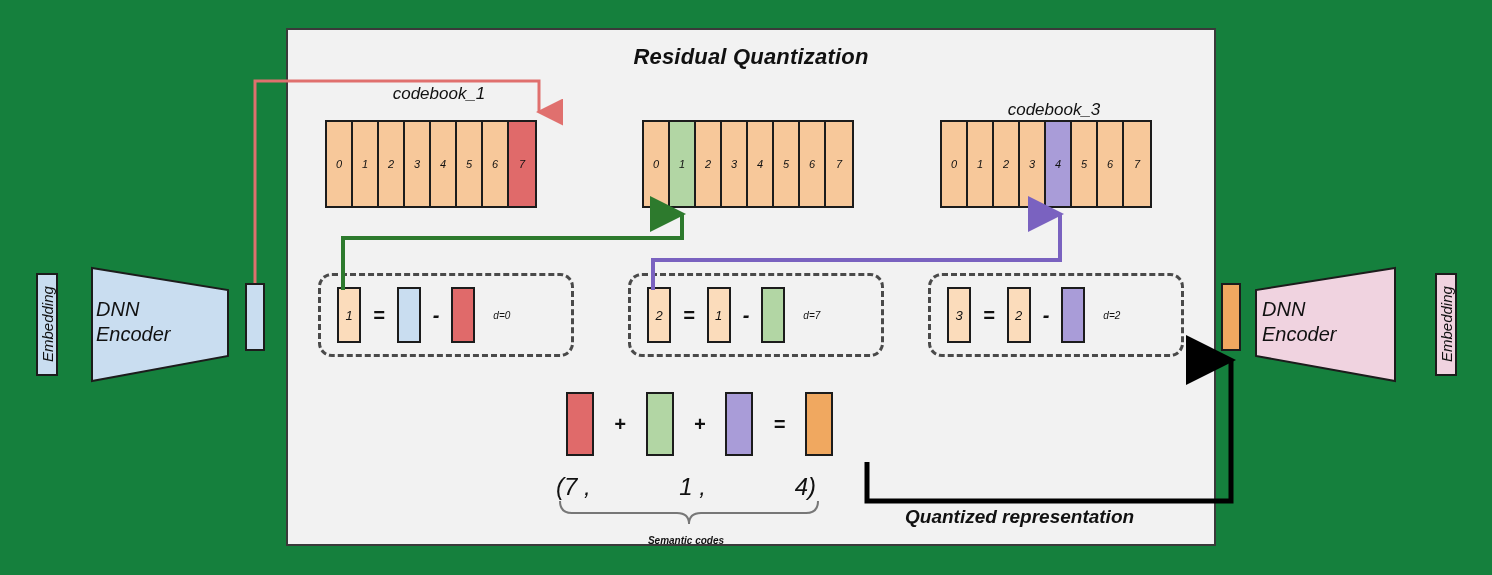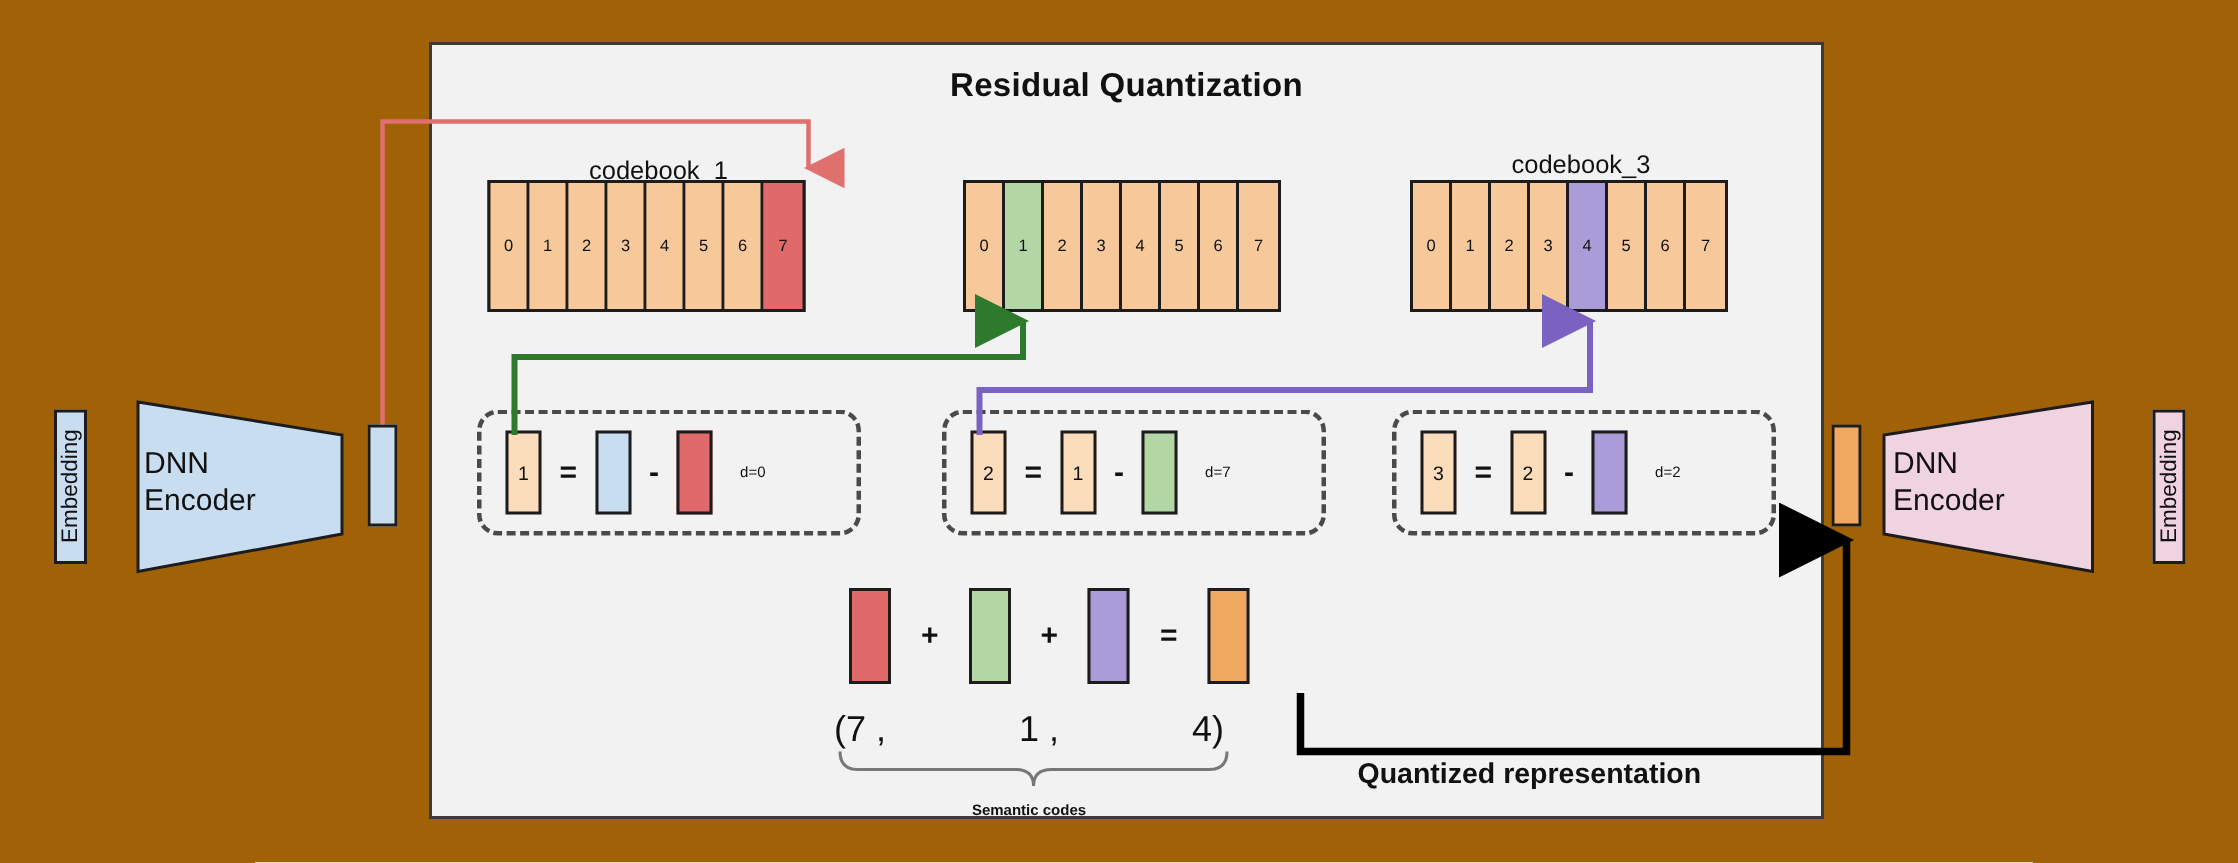--- a/index.html
+++ b/index.html
@@ -1,17 +1,17 @@
 <!DOCTYPE html>
 <html><head>
 <meta charset="utf-8">
 <style>
   html,body{margin:0;padding:0;background:#ffffff;}
   body{width:1492px;height:575px;font-family:"Liberation Sans",sans-serif;position:relative;overflow:hidden;}
-  #stage{position:absolute;left:0;top:0;width:1492px;height:575px;background:#a16207;}
+  #stage{position:absolute;left:0;top:0;width:1492px;height:575px;background:#15803d;font-style:italic;}
 
   .abs{position:absolute;}
 
   
   #rq-panel{left:286px;top:28px;width:930px;height:518px;background:#f2f2f2;border:2px solid #3a3a3a;box-sizing:border-box;}
 
   #rq-title{left:286px;top:44px;width:930px;text-align:center;font-size:22px;font-weight:bold;color:#111;letter-spacing:.2px;}
 
   
   .cb-label{font-size:17px;color:#111;text-align:center;white-space:nowrap;}
@@ -81,21 +81,21 @@
   </svg>
   <div class="dnn-txt" style="left:1262px;top:297px;width:128px;">
     <div>DNN</div>
     <div>Encoder</div>
   </div>
   <div class="abs" id="dec-emb">
     <span id="dec-label" style="width:100%;height:100%;">Embedding</span>
   </div>
   <div class="abs" id="dec-in-bar"></div>
 
-  <div class="abs" style="left:325px;top:104px;width:228px;">
+  <div class="abs" style="left:325px;top:84px;width:228px;">
     <div class="cb-label">codebook_1</div>
   </div>
   <div class="abs cb" id="cb1" style="left:325px;top:120px;">
       <div class="cell">0</div>
       <div class="cell">1</div>
       <div class="cell">2</div>
       <div class="cell">3</div>
       <div class="cell">4</div>
       <div class="cell">5</div>
       <div class="cell">6</div>

